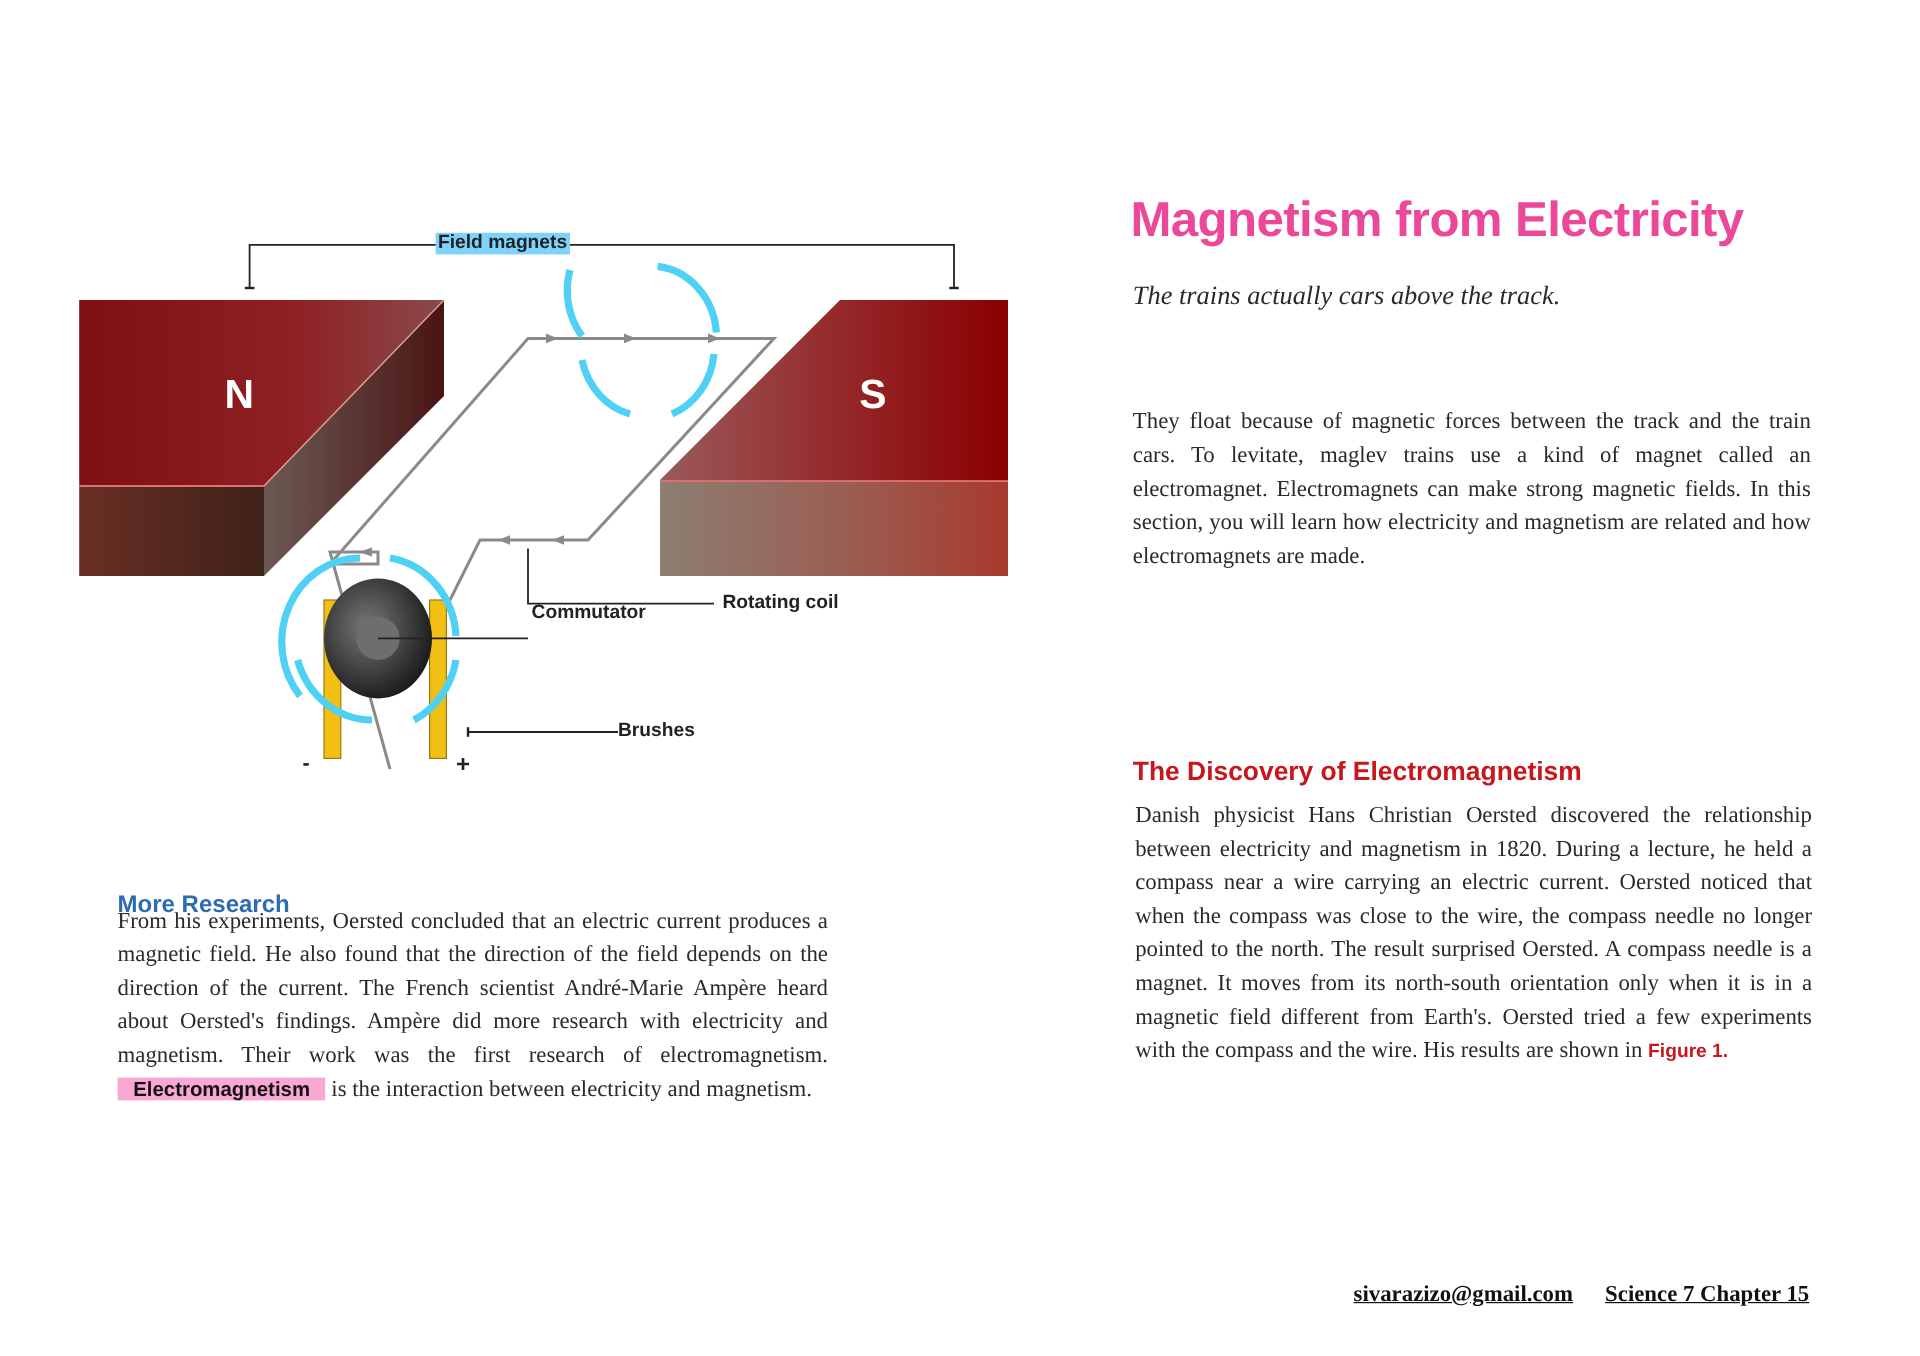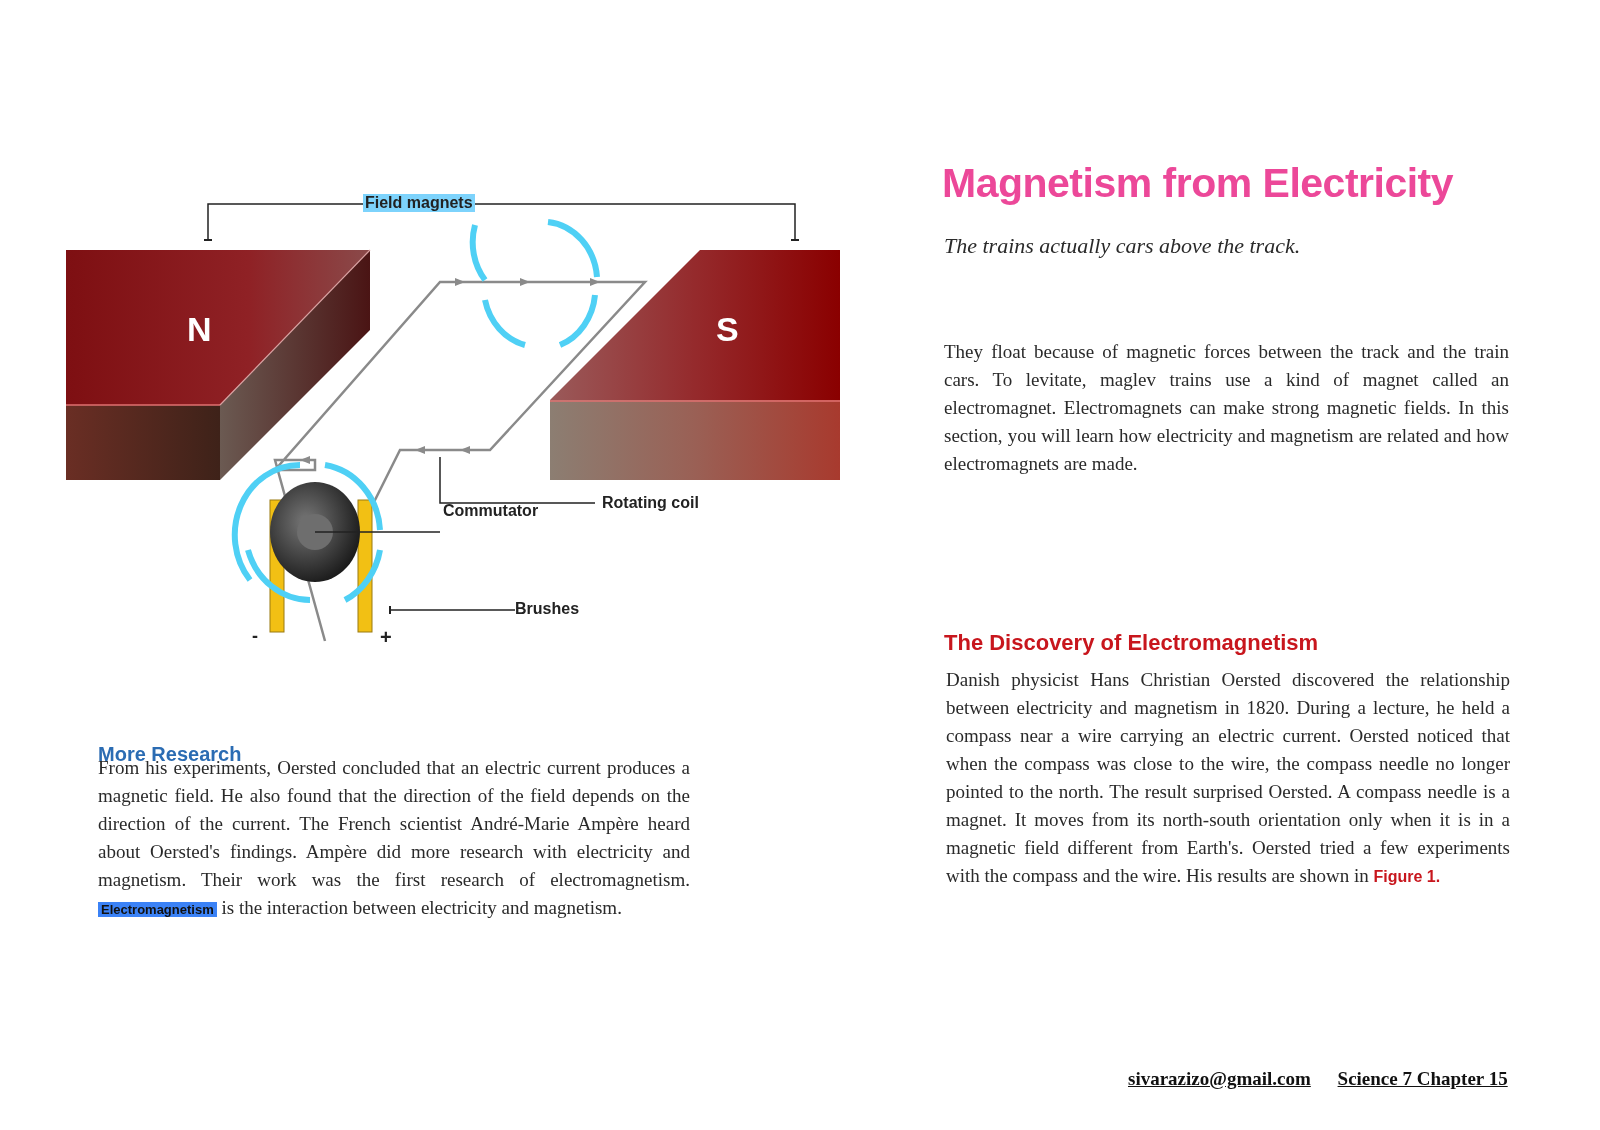--- a/index.html
+++ b/index.html
@@ -10,21 +10,21 @@
   .diagram .pole { position:absolute; font-family:"Liberation Sans", sans-serif; font-weight:bold; font-size:34px; color:#ffffff; }
   .title { left:942px; top:160px; font-family:"Liberation Sans", sans-serif; font-weight:bold; font-size:41px; color:#ec4899; letter-spacing:-0.5px; white-space:nowrap; }
   .intro { left:944px; top:230px; width:565px; font-style:italic; font-size:22px; line-height:32px; color:#2a2a2a; }
   .intro p { margin:0; }
   .body-para { font-size:19px; line-height:28px; text-align:justify; color:#2a2a2a; }
   .sec1 { left:944px; top:338px; width:565px; }
   .h-red { left:944px; top:630px; font-family:"Liberation Sans", sans-serif; font-weight:bold; font-size:22px; color:#c8161d; white-space:nowrap; }
   .sec2 { left:946px; top:666px; width:564px; }
   .h-blue { left:98px; top:718px; font-family:Liberation Sans, sans-serif; font-weight:bold; font-size:20px; color:#2b6cb3; white-space:nowrap;margin-top:25px; }
   .sec3 { left:98px; top:754px; width:592px; }
-  .hl { background:#3b82f6; font-family:"Liberation Sans", sans-serif; font-weight:bold; font-size:13px; padding:0 3px; color:#111; }
+  .hl { background:#f9a8d4; font-family:"Liberation Sans", sans-serif; font-weight:bold; font-size:17px; padding:0 13px; color:#111; }
   .figref { font-family:"Liberation Sans", sans-serif; font-weight:bold; color:#c8161d; font-size:16px; }
   .footer { left:1128px; top:1068px; font-family:"Liberation Serif", serif; font-weight:bold; font-size:19px; color:#111; white-space:nowrap; }
   .footer span { margin-right:22px;text-decoration:underline; }
 </style>
 </head>
 <body>
 
 <div class="abs diagram">
   <svg width="780" height="480" viewBox="0 0 780 480" style="position:absolute;left:0;top:0;">
     <defs>

